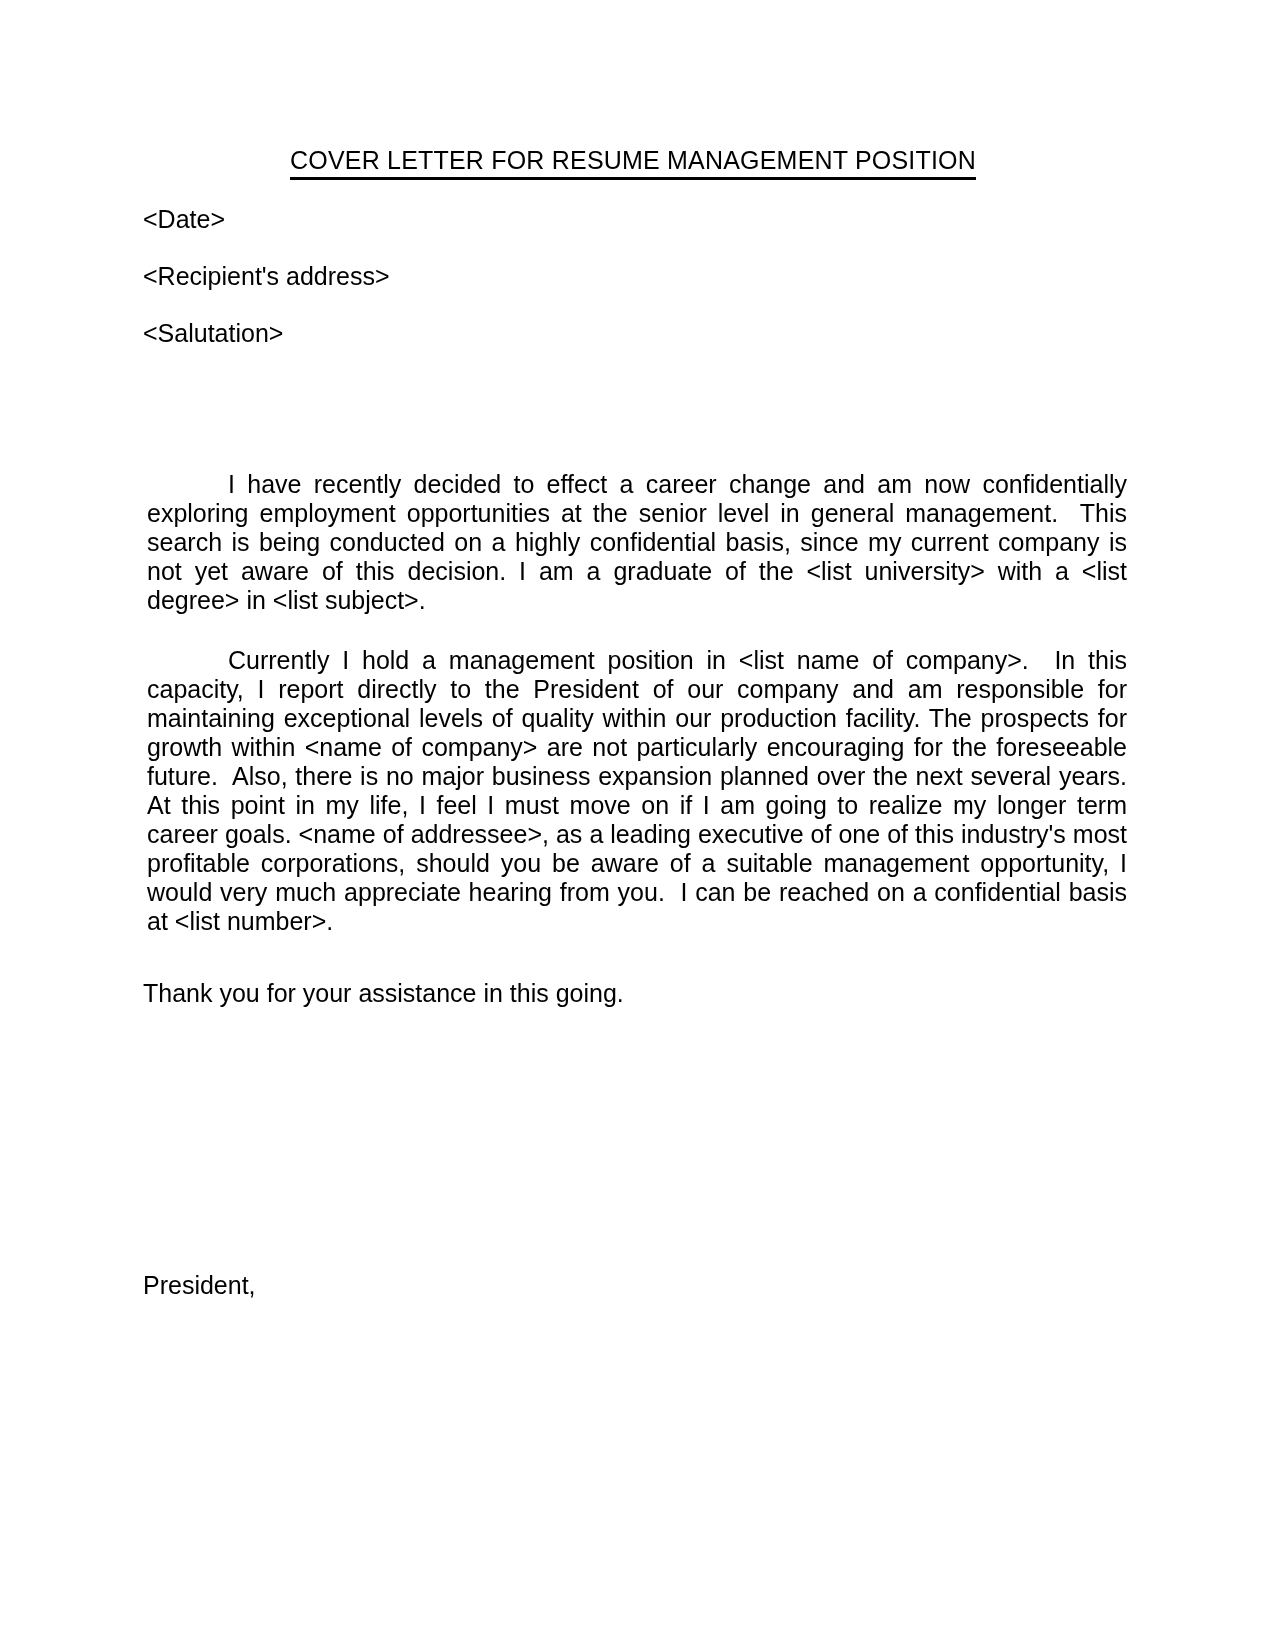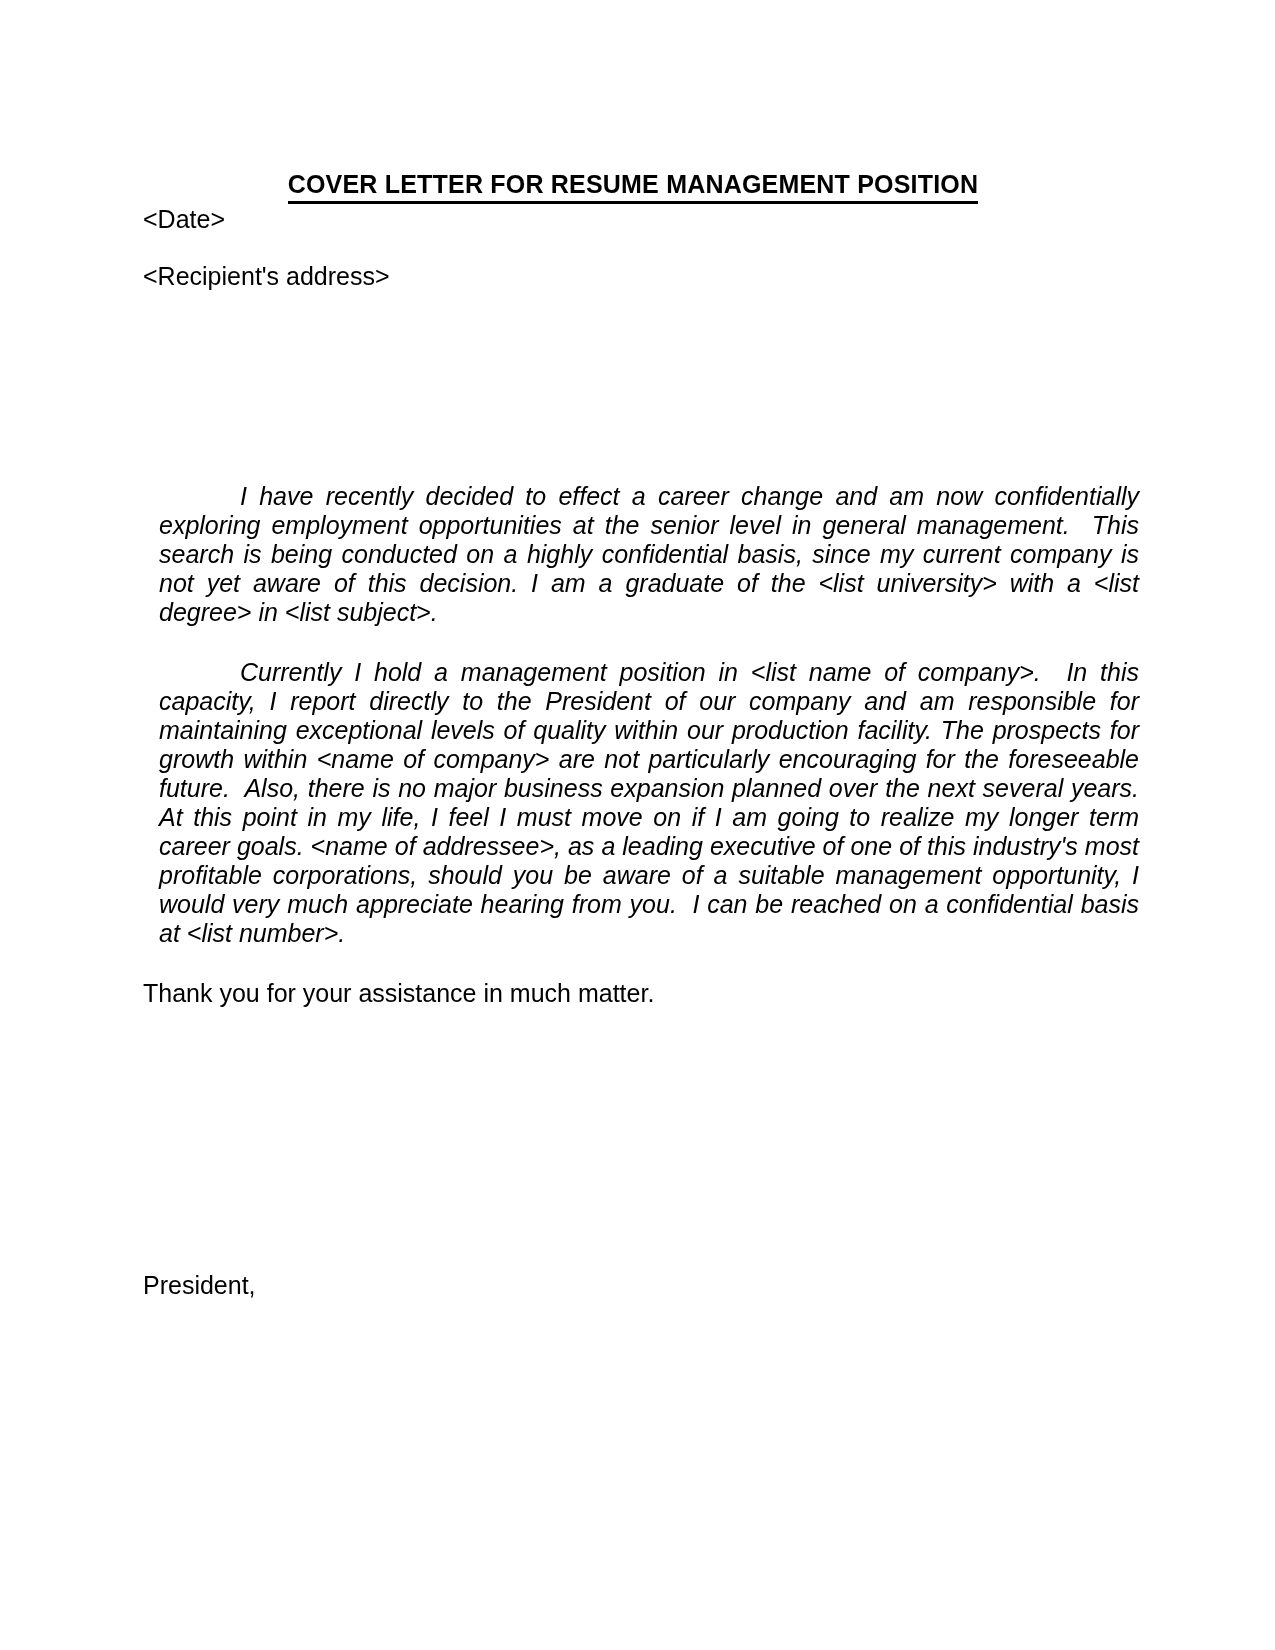--- a/index.html
+++ b/index.html
@@ -22,61 +22,60 @@
     position: absolute;
     left: 143px;
     width: 980px;
   }
   .title-line {
     top: 146px;
     text-align: center;
   }
   .title-text {
     display: inline-block;
-    font-weight: bold;
+    font-weight: normal;
     letter-spacing: 0.2px;
     border-bottom: 3px solid #000000;
     padding-bottom: 2px;
-    margin-top: 24px;
   }
   .date-line {
     top: 205px;
     text-align: left;
   }
   .recipient-line { top: 262px; }
   .salutation-line { top: 319px; }
   .greeting-line { top: 376px; }
   .para {
-    margin: 16px;
+    margin: 4px;
     text-align: justify;
     text-align-last: left;
     text-indent: 81px;
-    font-style: italic;
   }
   .para-1 { top: 466px; }
   .para-2 { top: 642px; }
   .thanks-line { top: 979px; }
   .closing-line { top: 1271px; }
 </style>
 </head>
 <body>
 
 <div class="page">
 
   <div class="block title-line">
     <span class="title-text">COVER LETTER FOR RESUME MANAGEMENT POSITION</span>
   </div>
 
   <div class="block date-line">&lt;Date&gt;</div>
 
   <div class="block recipient-line">&lt;Recipient's address&gt;</div>
 
+  <div class="block salutation-line">&lt;Salutation&gt;</div>
 
 
   <p class="block para para-1">I have recently decided to effect a career change and am now confidentially exploring employment opportunities at the senior level in general management.&nbsp; This search is being conducted on a highly confidential basis, since my current company is not yet aware of this decision. I am a graduate of the &lt;list university&gt; with a &lt;list degree&gt; in &lt;list subject&gt;.</p>
 
   <p class="block para para-2">Currently I hold a management position in &lt;list name of company&gt;.&nbsp; In this capacity, I report directly to the President of our company and am responsible for maintaining exceptional levels of quality within our production facility. The prospects for growth within &lt;name of company&gt; are not particularly encouraging for the foreseeable future.&nbsp; Also, there is no major business expansion planned over the next several years. At this point in my life, I feel I must move on if I am going to realize my longer term career goals. &lt;name of addressee&gt;, as a leading executive of one of this industry's most profitable corporations, should you be aware of a suitable management opportunity, I would very much appreciate hearing from you.&nbsp; I can be reached on a confidential basis at &lt;list number&gt;.</p>
 
-  <div class="block thanks-line">Thank you for your assistance in much matter.</div>
+  <div class="block thanks-line">Thank you for your assistance in this going.</div>
 
   <div class="block closing-line">President,</div>
 
 </div>
 
 </body></html>

